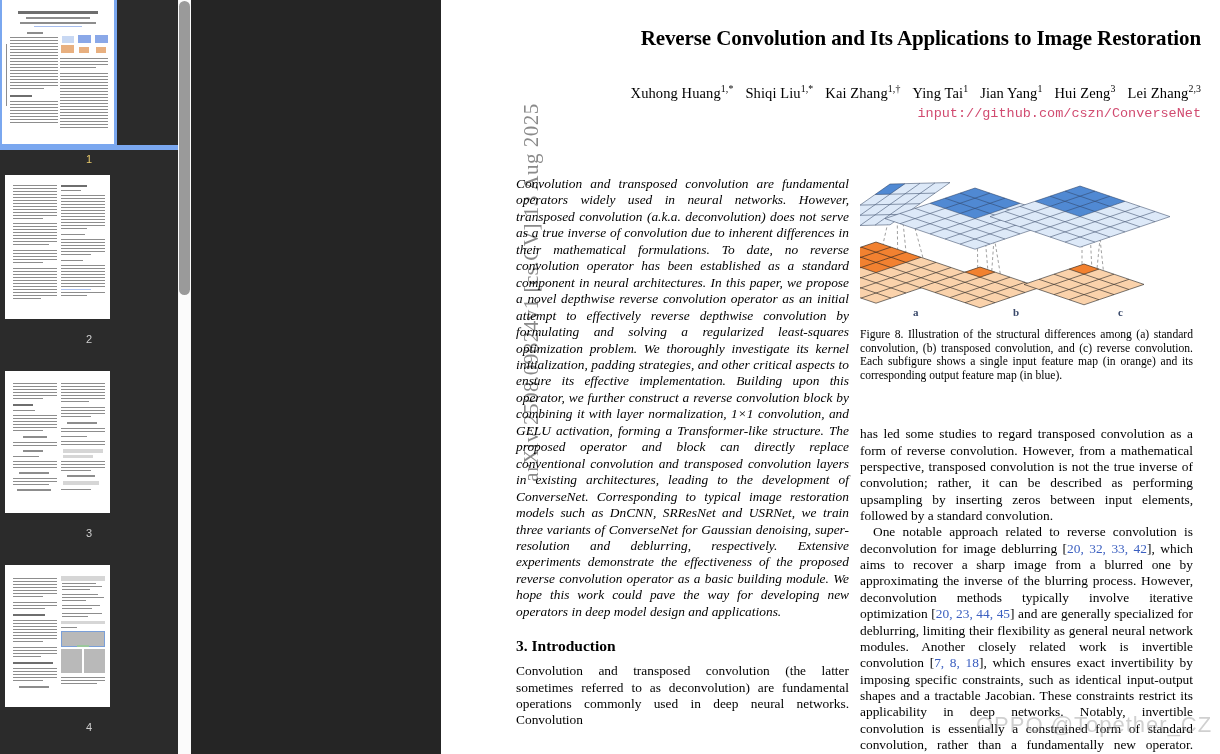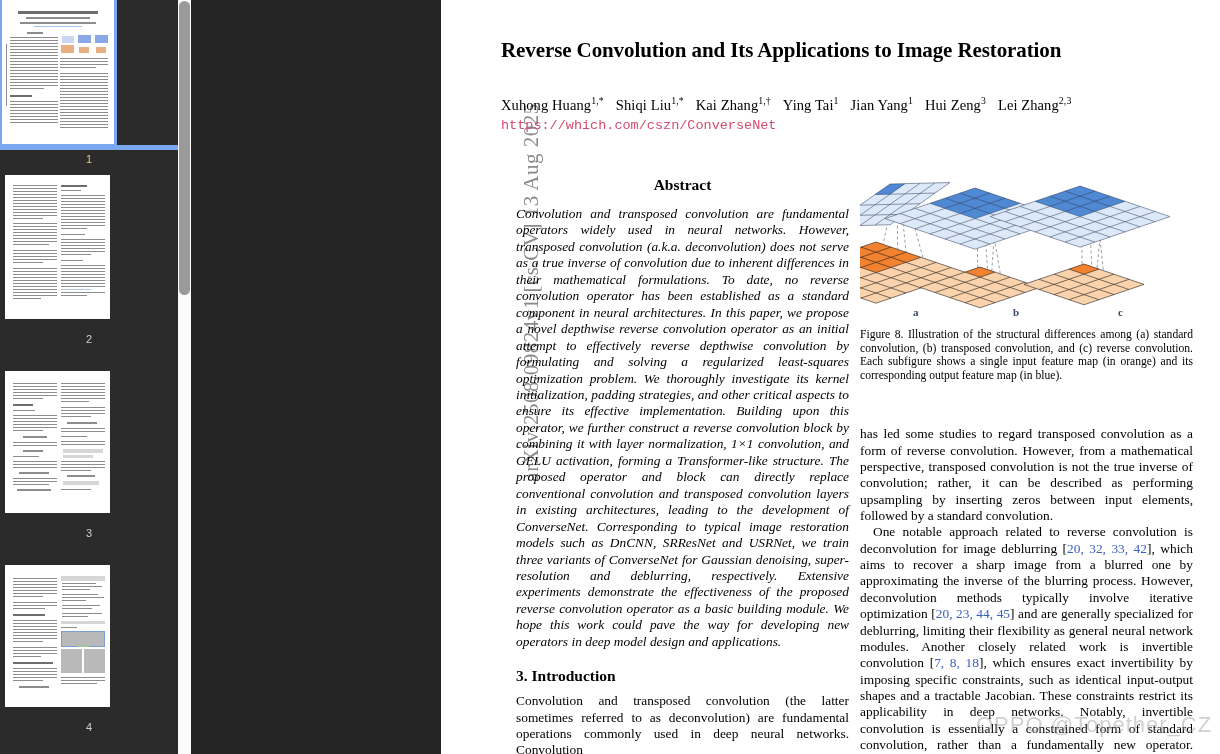--- a/index.html
+++ b/index.html
@@ -92,21 +92,21 @@
     transform-origin: center center;
     text-align: center;
     color: #8a8a8a;
     font-family: "Liberation Serif", serif;
     font-size: 21px;
     letter-spacing: 0.5px;
     white-space: nowrap;
   }
 
   
-  #title-block { position: absolute; left: 60px; top: 38px; width: 700px; text-align: left; }
+  #title-block { position: absolute; left: 60px; top: 26px; width: 700px; text-align: right; }
   #paper-title {
     font-family: "Liberation Serif", serif;
     font-weight: bold;
     font-size: 21px;
     color: #000;
     letter-spacing: -0.1px;
   }
   #authors-line {
     font-family: "Liberation Serif", serif;
     font-size: 14.5px;
@@ -494,25 +494,24 @@
 
   <div id="gap"></div>
 
   <div id="doc">
 
     <div id="arxiv-stamp">arXiv:2508.09824v1  [cs.CV]  13 Aug 2025</div>
 
     <div id="title-block">
       <div id="paper-title">Reverse Convolution and Its Applications to Image Restoration</div>
       <div id="authors-line"><span>Xuhong Huang<sup>1,*</sup></span><span class="gap"></span><span>Shiqi Liu<sup>1,*</sup></span><span class="gap"></span><span>Kai Zhang<sup>1,†</sup></span><span class="gap"></span><span>Ying Tai<sup>1</sup></span><span class="gap"></span><span>Jian Yang<sup>1</sup></span><span class="gap"></span><span>Hui Zeng<sup>3</sup></span><span class="gap"></span><span>Lei Zhang<sup>2,3</sup></span></div>
-      <a id="repo-url" href="#">https://which.com/cszn/ConverseNet</a>
+      <a id="repo-url" href="#">input://github.com/cszn/ConverseNet</a>
     </div>
 
     <div id="col-left">
-      <div class="sec-head">Abstract</div>
       <div class="abstract-body">Convolution and transposed convolution are fundamental operators widely used in neural networks. However, transposed convolution (a.k.a. deconvolution) does not serve as a true inverse of convolution due to inherent differences in their mathematical formulations. To date, no reverse convolution operator has been established as a standard component in neural architectures. In this paper, we propose a novel depthwise reverse convolution operator as an initial attempt to effectively reverse depthwise convolution by formulating and solving a regularized least-squares optimization problem. We thoroughly investigate its kernel initialization, padding strategies, and other critical aspects to ensure its effective implementation. Building upon this operator, we further construct a reverse convolution block by combining it with layer normalization, 1×1 convolution, and GELU activation, forming a Transformer-like structure. The proposed operator and block can directly replace conventional convolution and transposed convolution layers in existing architectures, leading to the development of ConverseNet. Corresponding to typical image restoration models such as DnCNN, SRResNet and USRNet, we train three variants of ConverseNet for Gaussian denoising, super-resolution and deblurring, respectively. Extensive experiments demonstrate the effectiveness of the proposed reverse convolution operator as a basic building module. We hope this work could pave the way for developing new operators in deep model design and applications.</div>
       <div class="sec-title">3. Introduction</div>
       <div class="body-text">Convolution and transposed convolution (the latter sometimes referred to as deconvolution) are fundamental operations commonly used in deep neural networks. Convolution</div>
     </div>
 
     <div id="col-right">
 
       <div id="figure-area">
         <svg id="fig-svg" width="333" height="148" viewBox="0 0 333 148">
           <defs>

